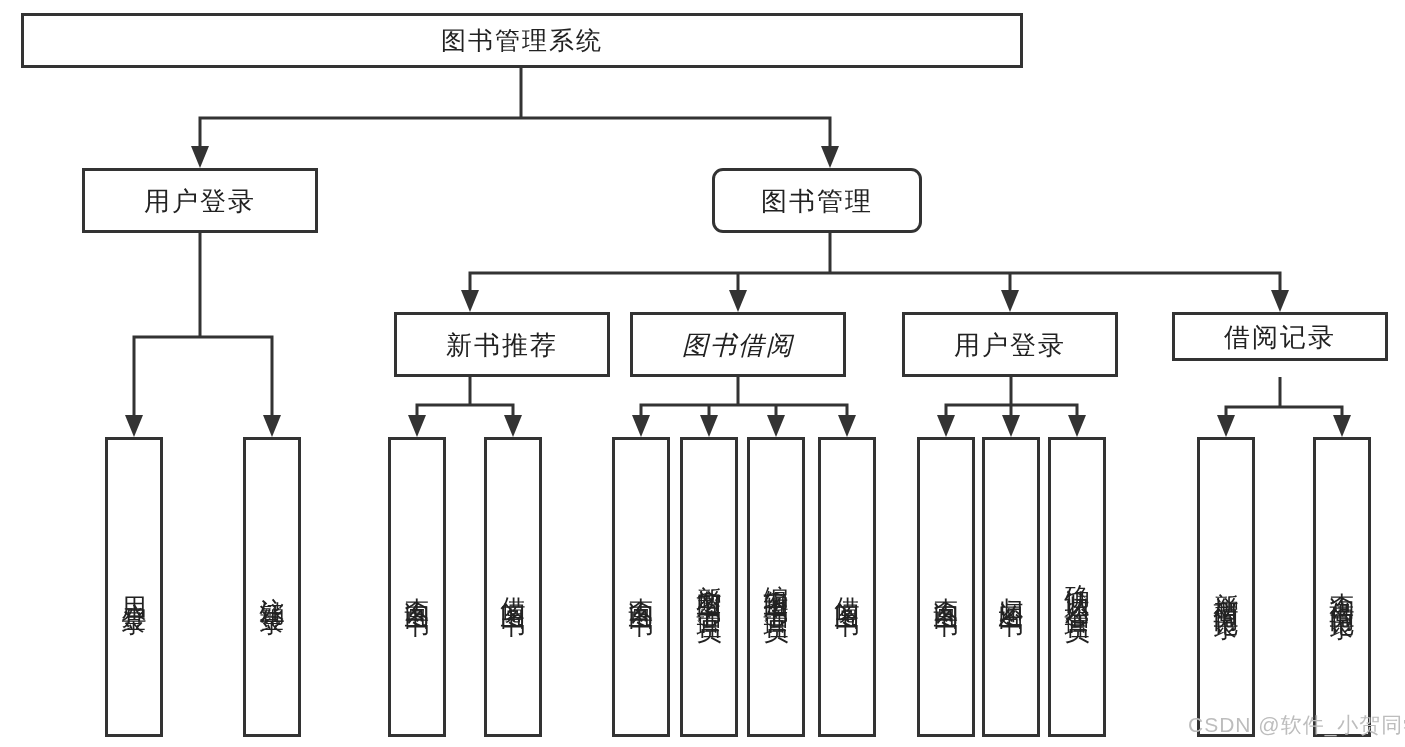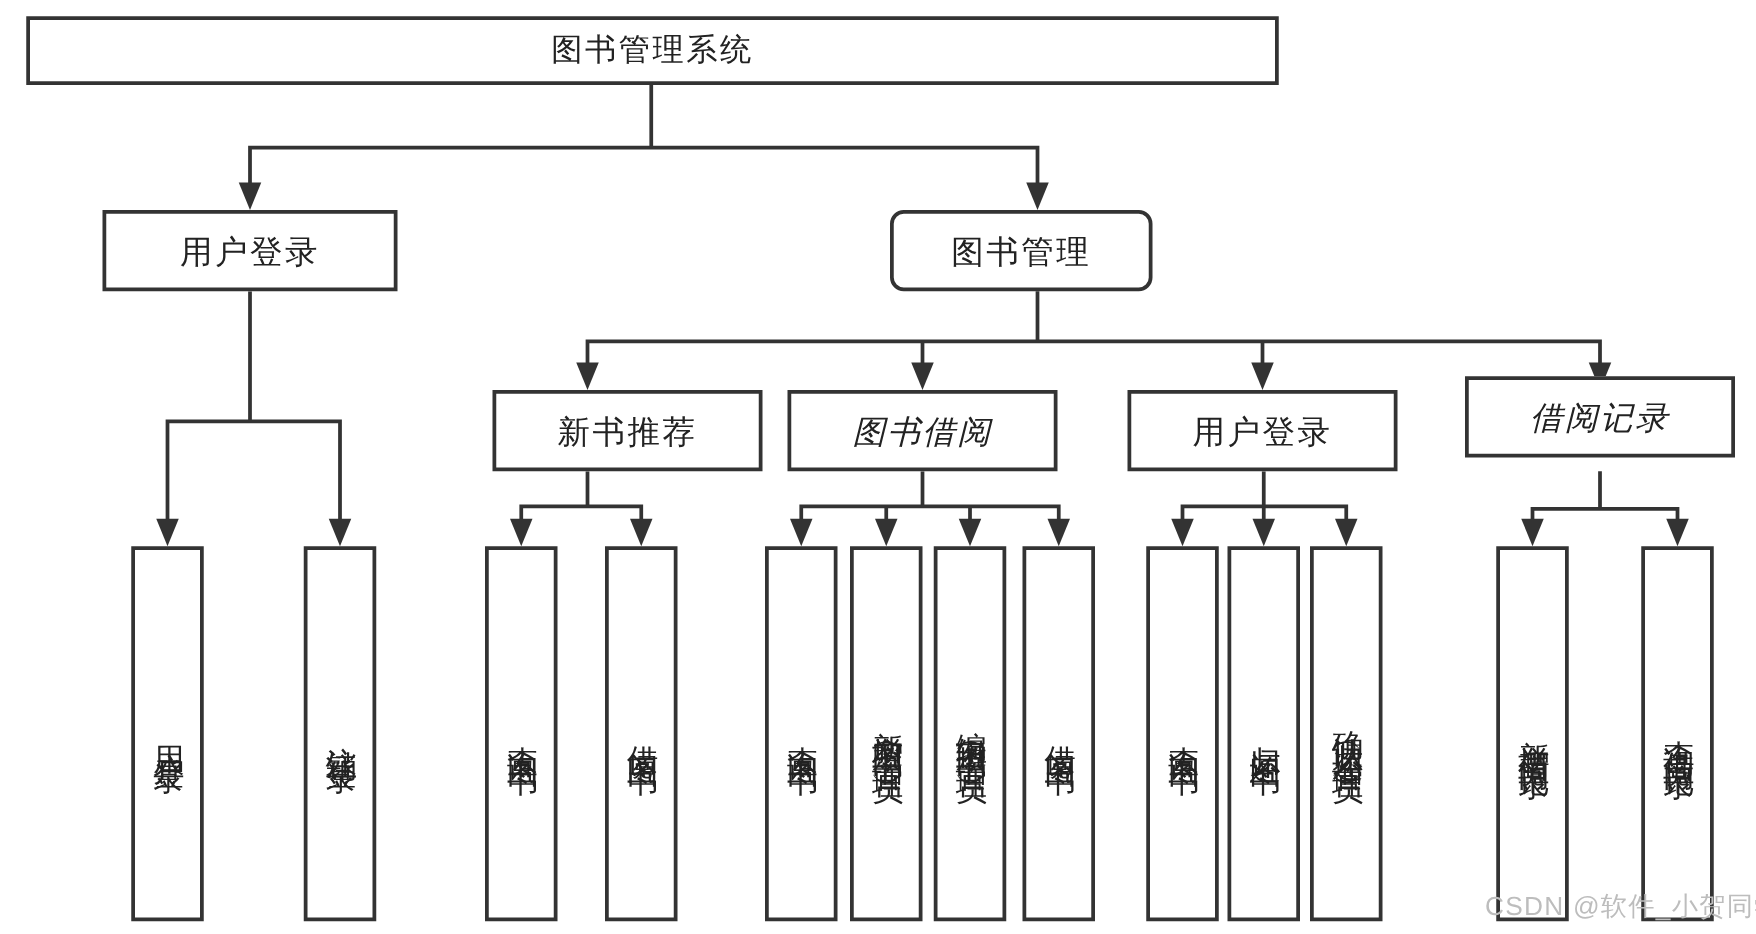--- a/index.html
+++ b/index.html
@@ -51,21 +51,21 @@
     line-height: 1;
     white-space: nowrap;
   }
   
   .root-box   { left: 21px;   top: 13px;  width: 1002px; height: 55px; }
   .n-userlogin{ left: 82px;   top: 168px; width: 236px;  height: 65px; }
   .n-bookmgmt { left: 712px;  top: 168px; width: 210px;  height: 65px; border-radius: 11px; }
   .n-newrec   { left: 362px;  top: 312px; width: 216px;  height: 65px; margin-left: 32px; }
   .n-borrow   { left: 630px;  top: 312px; width: 216px;  height: 65px; font-style: italic; }
   .n-current  { left: 902px;  top: 312px; width: 216px;  height: 65px; }
-  .n-records  { left: 1172px; top: 301px; width: 216px;  height: 65px; font-style: italic; }
+  .n-records  { left: 1172px; top: 312px; width: 216px;  height: 49px; }
   
   .v-box { top: 437px; width: 58px; height: 300px; }
   .lf-a1 { left: 105px; }
   .lf-a2 { left: 243px; }
   .lf-b1 { left: 388px; }
   .lf-b2 { left: 484px; }
   .lf-c1 { left: 612px; }
   .lf-c2 { left: 680px; }
   .lf-c3 { left: 747px; }
   .lf-c4 { left: 818px; }

